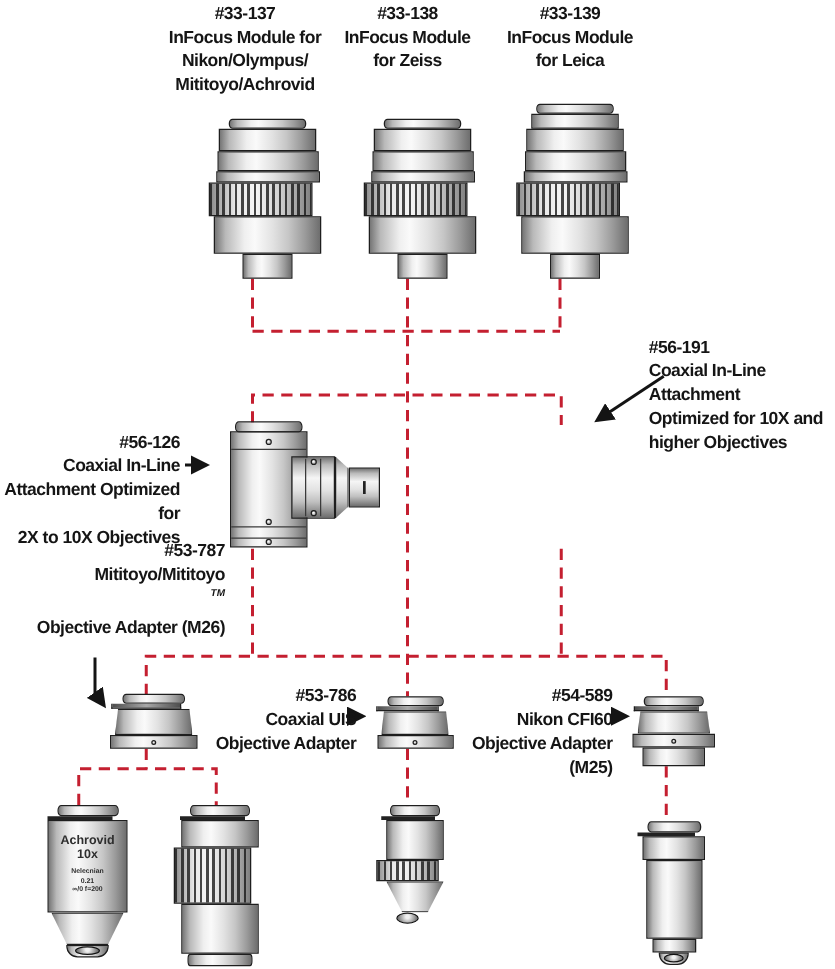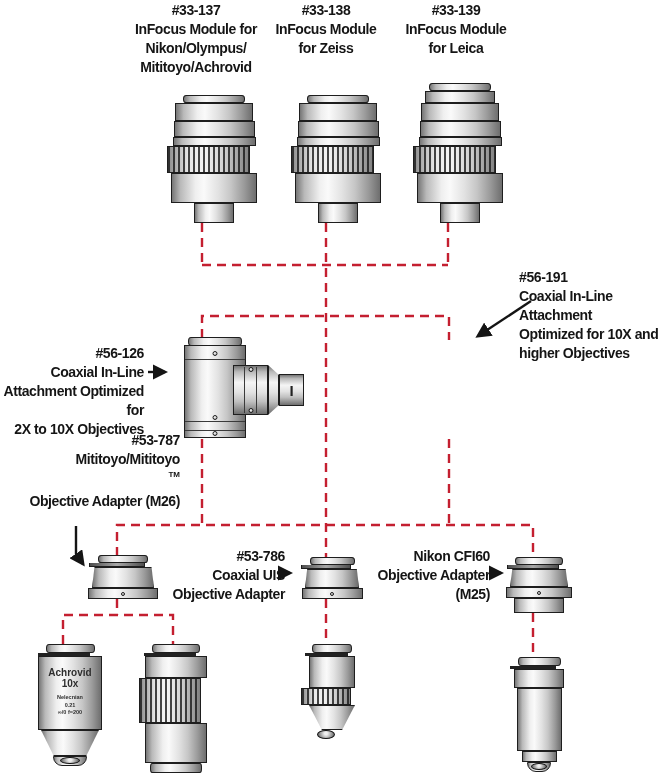--- a/index.html
+++ b/index.html
@@ -9,21 +9,21 @@
   .red-lines path{stroke:var(--red,#c41f30);stroke-width:2.4;fill:none;stroke-dasharray:9 6;}
   .black-arrows path{stroke:var(--ink,#141414);stroke-width:2.4;fill:none;}
 
   
   .lbl{position:absolute;z-index:3;color:#151515;font-weight:bold;font-size:14px;
        line-height:19px;letter-spacing:-0.4px;}
   .lbl span{display:block;}
   .lbl.center{text-align:center;}
   .lbl.right{text-align:right;}
   .lbl.left{text-align:left;}
-  sup.tm{font-size:8px;font-weight:bold;position:relative;top:-4px;letter-spacing:0;}
+  sup.tm{font-size:8px;font-weight:bold;position:relative;top:-4px;letter-spacing:0;font-style:italic;}
 
   
   .metal-h{background:linear-gradient(90deg,#767676 0,#b9b9b9 10%,#efefef 28%,#fafafa 38%,
             #e2e2e2 55%,#c6c6c6 70%,#9a9a9a 86%,#6e6e6e 100%);
            border:1px solid #1e1e1e;box-sizing:border-box;margin-left:12px;}
   .metal-v{background:linear-gradient(180deg,#767676 0,#b9b9b9 12%,#f5f5f5 34%,
             #e2e2e2 55%,#c0c0c0 74%,#6e6e6e 100%);
            border:1px solid #1e1e1e;box-sizing:border-box;}
   .knurl{background:repeating-linear-gradient(90deg,rgba(25,25,25,.8) 0 2px,rgba(255,255,255,0) 2px 5px),
            linear-gradient(90deg,#8a8a8a,#e8e8e8 25%,#f5f5f5 45%,#cfcfcf 70%,#7f7f7f);
@@ -199,20 +199,21 @@
     <span>#53-787</span>
     <span><span>Mititoyo/Mititoyo</span><sup class="tm">TM</sup></span>
     <span>Objective Adapter (M26)</span>
   </div>
   <div class="lbl right" style="left:135px;top:547px;width:150px">
     <span>#53-786</span>
     <span>Coaxial UIS</span>
     <span>Objective Adapter</span>
   </div>
   <div class="lbl right" style="left:340px;top:547px;width:150px">
+    <span>#54-589</span>
     <span>Nikon CFI60</span>
     <span>Objective Adapter</span>
     <span>(M25)</span>
   </div>
 
   <div class="adapter" style="left:82px;top:555px;width:70px">
     <div class="ad-cap metal-h" style="width:50px;height:8px"></div>
     <div class="ad-neck" style="width:56px;height:4px"></div>
     <div class="ad-body metal-h" style="width:62px;height:21px"></div>
     <div class="ad-flange metal-h" style="width:70px;height:11px">

